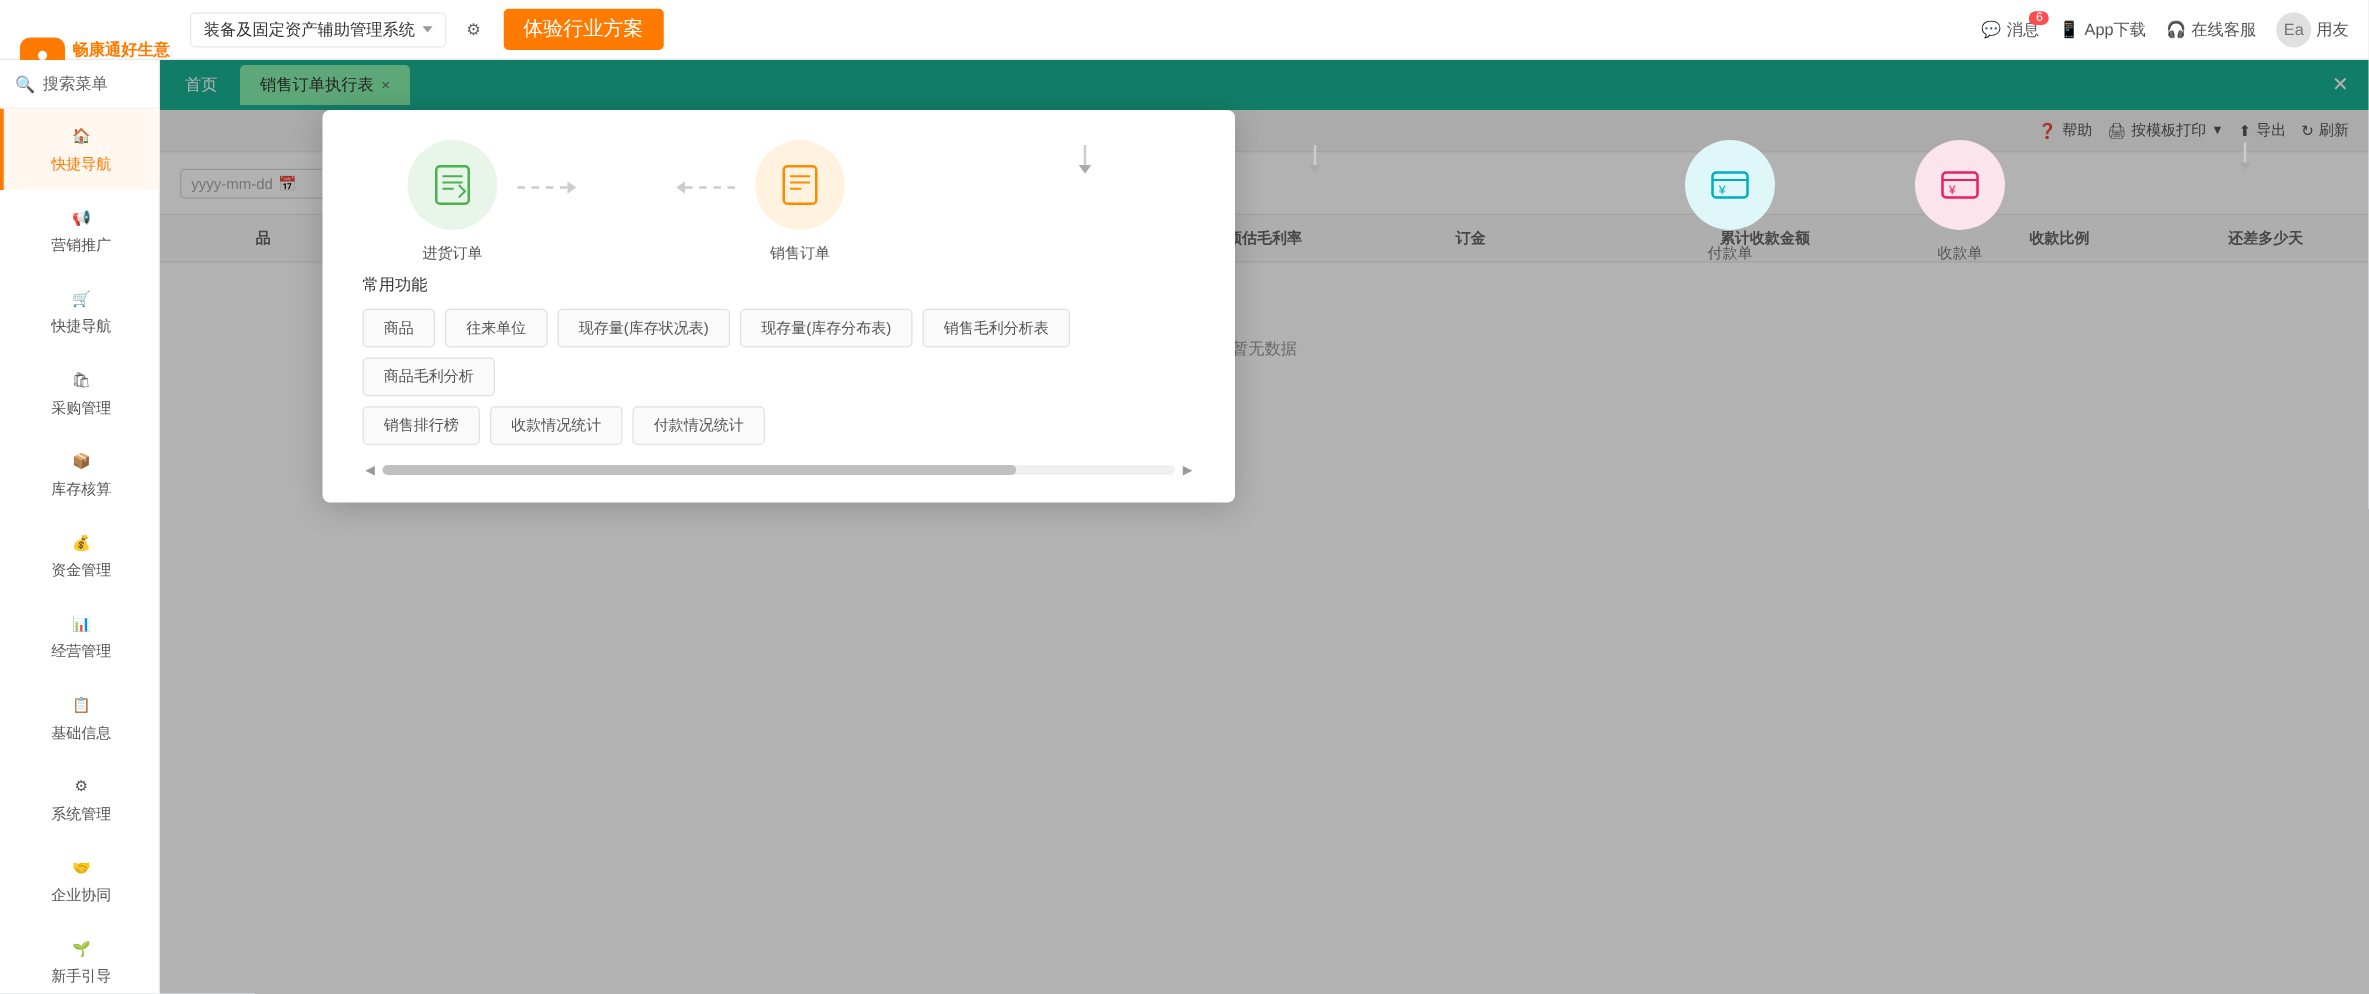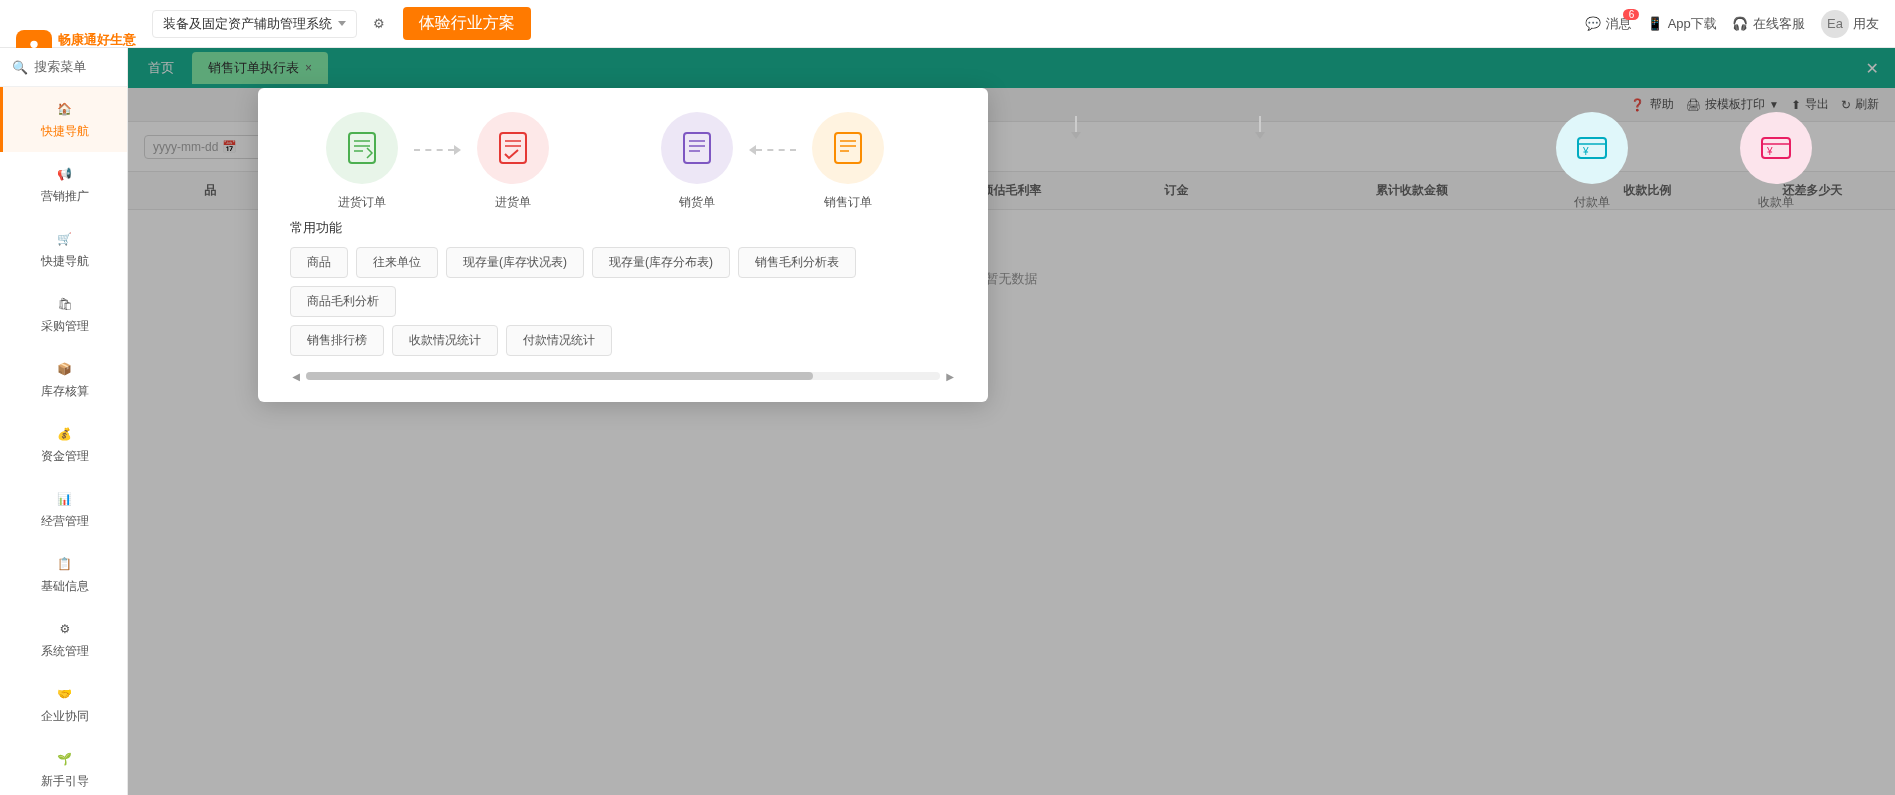--- a/index.html
+++ b/index.html
@@ -265,45 +265,23 @@
                     </svg>
                 </div>
                 <div class="flow-label">进货订单</div>
               </div>
 
               <div style="display:flex;align-items:center;margin-top:-24px;">
                 <div style="border-top:2px dashed #ccc;width:40px;"></div>
                 <div class="arrow-right"></div>
               </div>
 
-              <div class="flow-node">
-                <div class="flow-circle red">
-                  <svg width="38" height="38" viewBox="0 0 38 38">
-                      <rect x="6" y="4" width="26" height="30" rx="3" fill="none" stroke="#e53935" stroke-width="2"></rect>
-                      <line x1="11" y1="12" x2="27" y2="12" stroke="#e53935" stroke-width="1.5"></line>
-                      <line x1="11" y1="17" x2="27" y2="17" stroke="#e53935" stroke-width="1.5"></line>
-                      <polyline points="11,25 15,29 24,21" fill="none" stroke="#e53935" stroke-width="2"></polyline>
-                    </svg>
-                </div>
-                <div class="flow-label">进货单</div>
-              </div>
 
               <div style="width:80px;"></div>
 
-              <div class="flow-node">
-                <div class="flow-circle purple">
-                  <svg width="38" height="38" viewBox="0 0 38 38">
-                      <rect x="6" y="4" width="26" height="30" rx="3" fill="none" stroke="#7e57c2" stroke-width="2"></rect>
-                      <line x1="11" y1="12" x2="27" y2="12" stroke="#7e57c2" stroke-width="1.5"></line>
-                      <line x1="11" y1="17" x2="27" y2="17" stroke="#7e57c2" stroke-width="1.5"></line>
-                      <line x1="11" y1="22" x2="22" y2="22" stroke="#7e57c2" stroke-width="1.5"></line>
-                    </svg>
-                </div>
-                <div class="flow-label">销货单</div>
-              </div>
 
               <div style="display:flex;align-items:center;margin-top:-24px;">
                 <div class="arrow-right" style="transform:rotate(180deg);"></div>
                 <div style="border-top:2px dashed #ccc;width:40px;"></div>
               </div>
 
               <div class="flow-node">
                 <div class="flow-circle orange">
                   <svg width="38" height="38" viewBox="0 0 38 38">
                       <rect x="6" y="4" width="26" height="30" rx="3" fill="none" stroke="#fb8c00" stroke-width="2"></rect>

